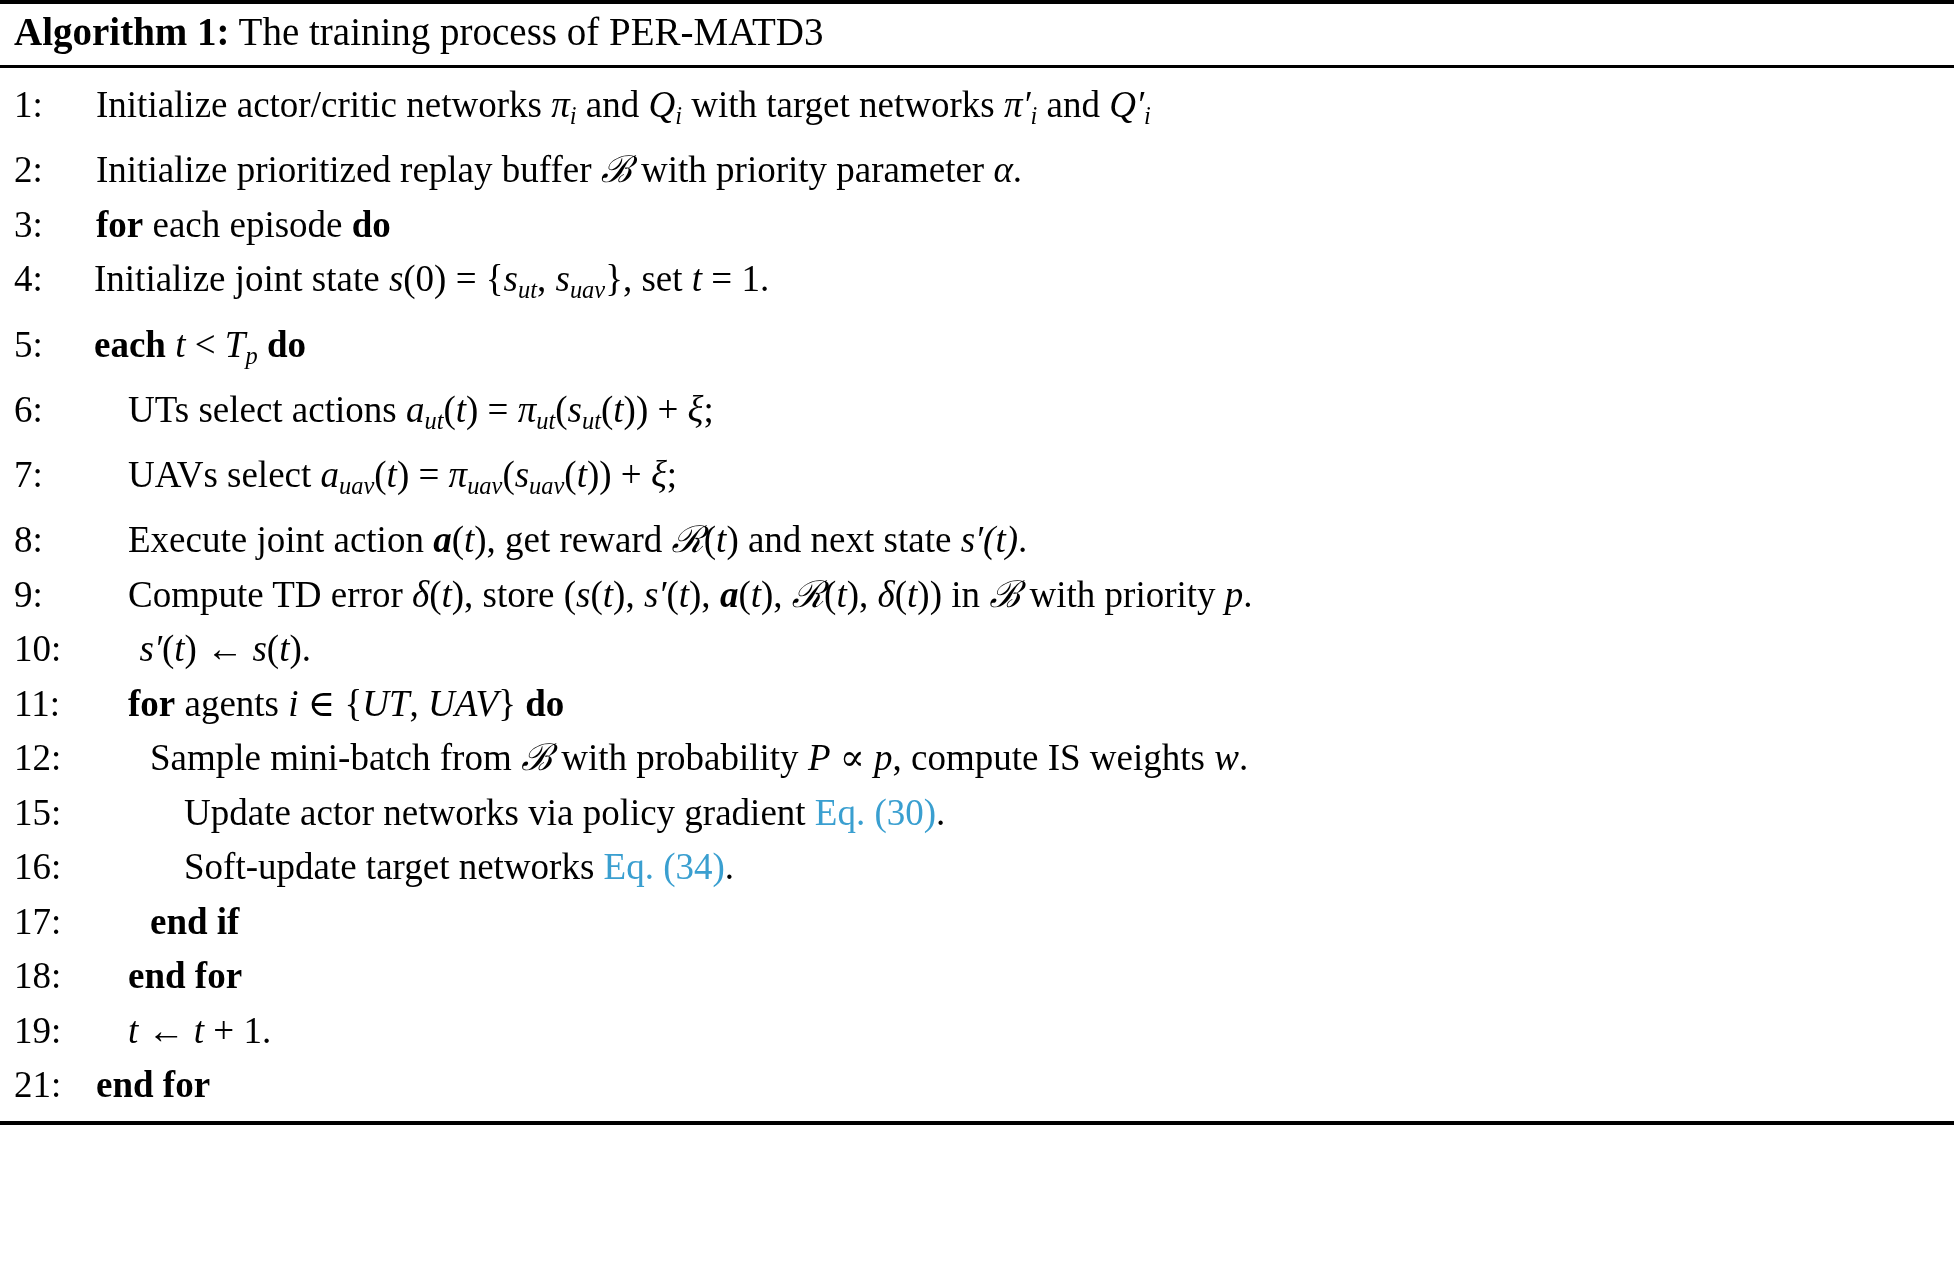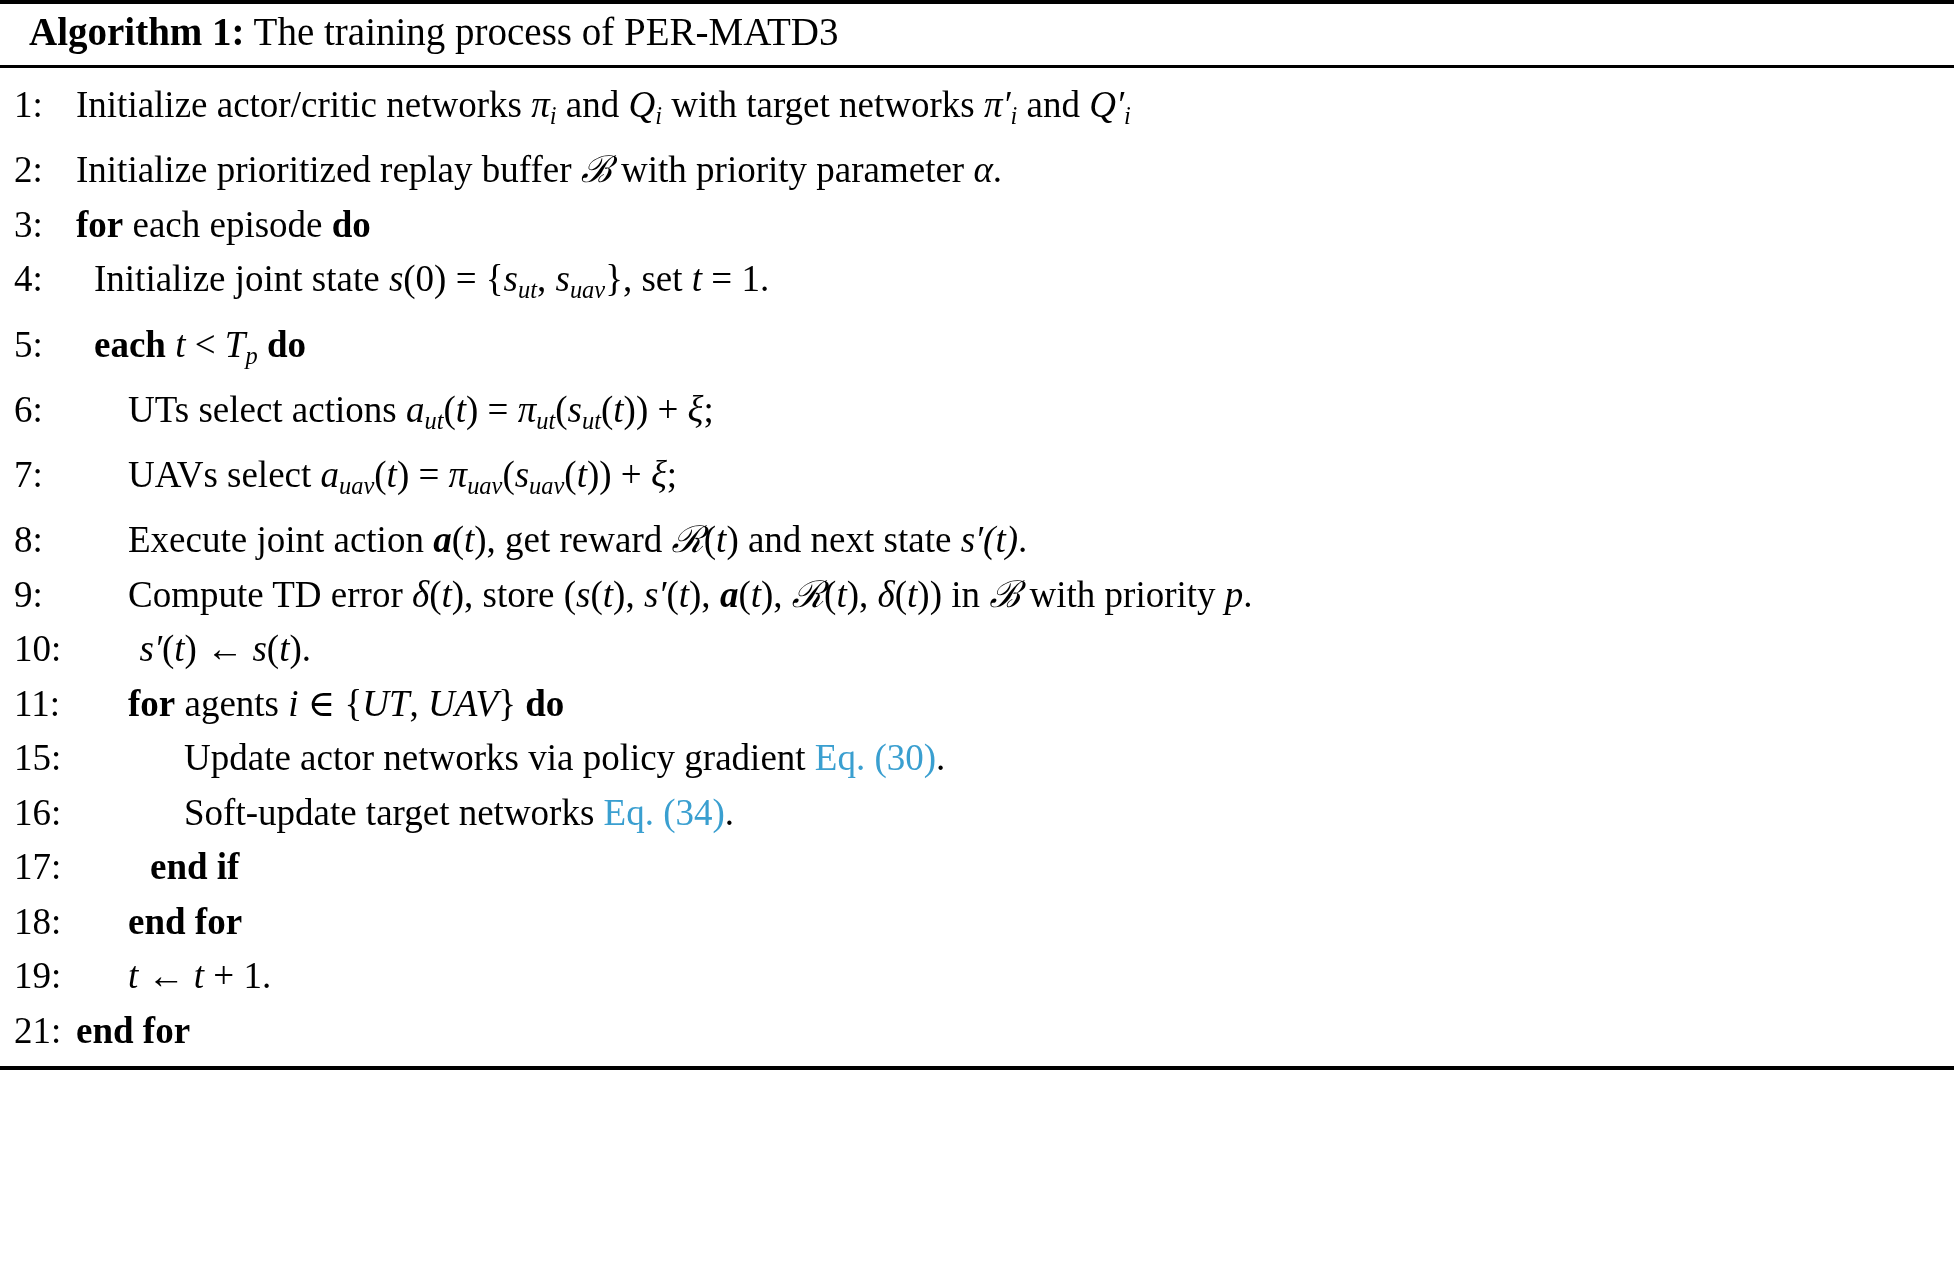--- a/index.html
+++ b/index.html
@@ -19,21 +19,21 @@
     box-sizing: border-box;
     width: 1954px;
     padding: 0;
     border-top: 4px solid #000;
     border-bottom: 4px solid #000;
     background: #fff;
   }
 
   .algo-caption {
     box-sizing: border-box;
-    padding: 6px 14px 10px 29px;
+    padding: 6px 14px 10px 14px;
     border-bottom: 3px solid #000;
     font-size: 39px;
     line-height: 1.15;
     white-space: nowrap;
   }
   .algo-caption .caption-label {
     font-weight: bold;
   }
   .algo-caption .caption-title {
     font-weight: normal;
@@ -56,21 +56,21 @@
     min-width: 62px;
     text-align: left;
     font-variant-numeric: lining-nums;
   }
 
   .line-text {
     flex: 1 1 auto;
   }
 
   
-  .ind-0 .line-text { padding-left: 0px; }
+  .ind-0 .line-text { padding-left: 0px; margin-left: 20px; }
   .ind-1 .line-text { padding-left: 18px; }
   .ind-2 .line-text { padding-left: 52px; }
   .ind-3 .line-text { padding-left: 74px; }
   .ind-4 .line-text { padding-left: 108px; font-family: Liberation Serif, serif; }
 
   .kw { font-weight: bold; text-align: center; }
   .mathit { font-family: "Liberation Serif", "DejaVu Serif", serif; font-style: italic; }
   .mathbf { font-style: italic; font-weight: bold; }
   .cal { font-family: "DejaVu Serif", "Liberation Serif", serif; font-style: italic; }
   .eqref { color: #3a9fd0; }
@@ -143,20 +143,24 @@
     <div class="algo-line ind-2">
       <span class="line-no">10:</span>
       <span class="line-text"><span class="sp">&nbsp;</span><span class="mathit">s′</span>(<span class="mathit">t</span>) ← <span class="mathit">s</span>(<span class="mathit">t</span>).</span>
     </div>
 
     <div class="algo-line ind-2">
       <span class="line-no">11:</span>
       <span class="line-text"><span class="kw">for</span> agents <span class="mathit">i</span> ∈ {<span class="mathit">UT</span>, <span class="mathit">UAV</span>} <span class="kw">do</span></span>
     </div>
 
+    <div class="algo-line ind-3">
+      <span class="line-no">12:</span>
+      <span class="line-text">Sample mini-batch from <span class="cal">ℬ</span> with probability <span class="mathit">P</span> ∝ <span class="mathit">p</span>, compute IS weights <span class="mathit">w</span>.</span>
+    </div>
 
 
 
     <div class="algo-line ind-4">
       <span class="line-no">15:</span>
       <span class="line-text">Update actor networks via policy gradient <span class="eqref">Eq. (30)</span>.</span>
     </div>
 
     <div class="algo-line ind-4">
       <span class="line-no">16:</span>

